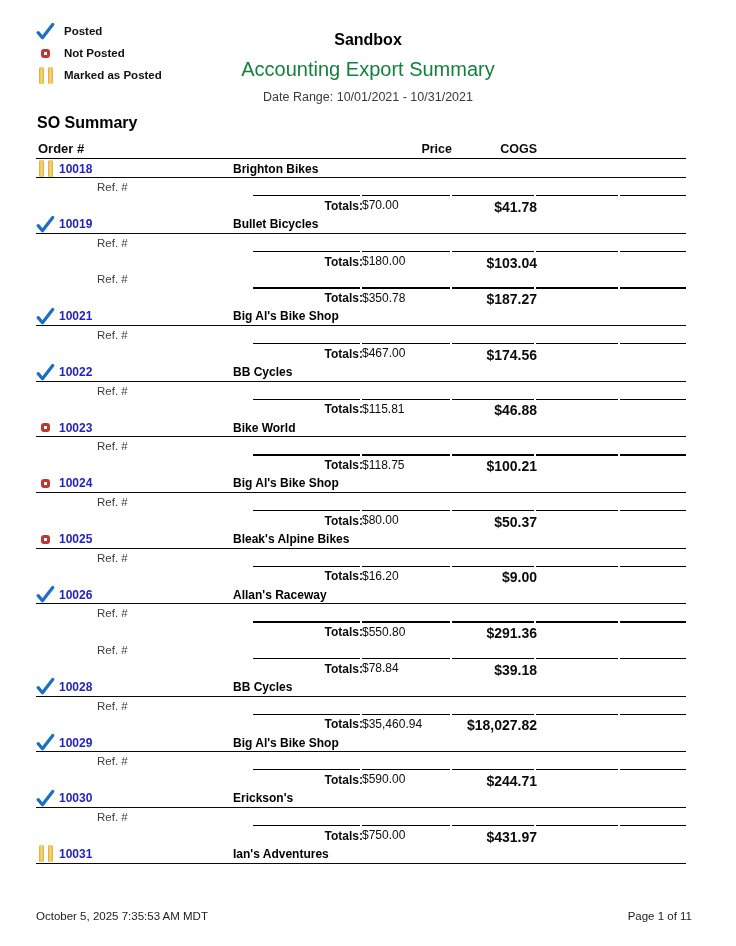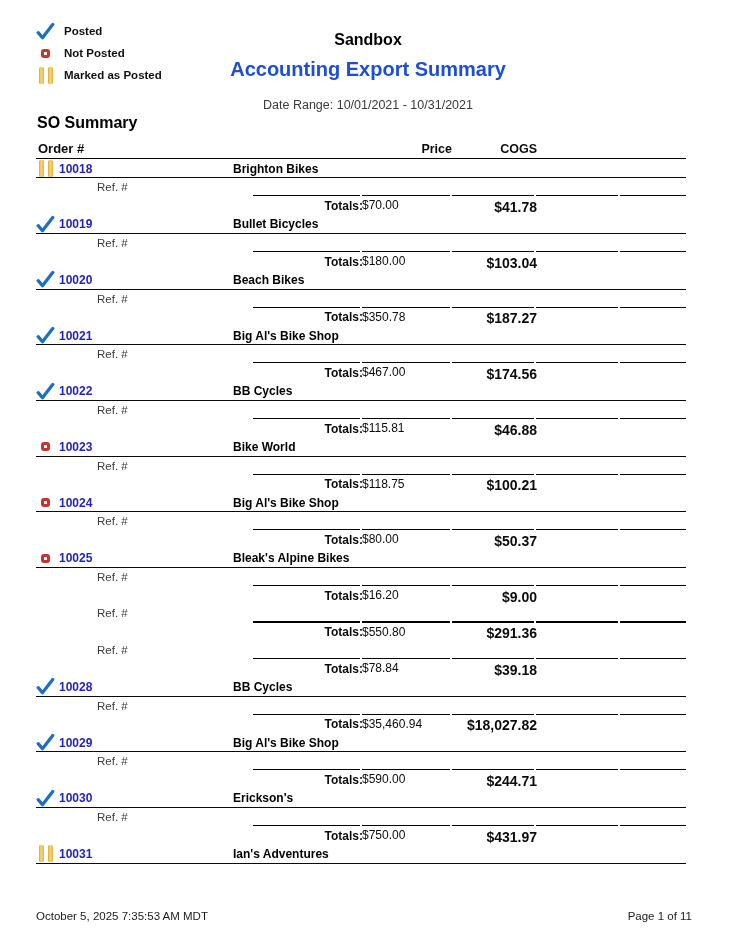--- a/index.html
+++ b/index.html
@@ -21,22 +21,22 @@
   .bars-shape { display:none; gap:4px; }
   .bars-shape i { display:block; width:5px; height:17px; border-radius:1.5px;
     background:linear-gradient(90deg,#DFA92E 0%,#F6D87D 45%,#E4B13B 100%); }
   .icon-posted .check-shape { display:block; }
   .icon-not_posted .square-shape { display:block; }
   .icon-marked .bars-shape { display:flex; }
 
   
   .report-header { position:absolute; top:23px; left:0; right:0; text-align:center; }
   .company-name { font-size:16px; font-weight:bold; color:#000;margin-top:8px; }
-  .report-title { font-size:20px; font-weight:bold; color:#1d4ed8; margin-top:9px; }
-  .date-range { font-size:12.5px; color:#3a3a3a; margin-top:17px; }
+  .report-title { font-size:20px; font-weight:normal; color:#15803d; margin-top:9px; }
+  .date-range { font-size:12.5px; color:#3a3a3a; margin-top:9px; }
 
   .section-label { position:absolute; top:114px; left:37px; font-size:16px; font-weight:bold; color:#000; }
 
   
   .so-table { position:absolute; top:140px; left:36px; width:650px; }
   .thead { position:relative; height:19px; border-bottom:1.6px solid #000; }
   .th-order { position:absolute; left:2px; top:1px; font-size:13px; font-weight:bold; }
   .th-price { position:absolute; left:326px; width:90px; top:2px; font-size:12.5px; font-weight:bold; text-align:right; }
   .th-cogs  { position:absolute; left:421px; width:80px; top:2px; font-size:12.5px; font-weight:bold; text-align:right; }
 
@@ -167,30 +167,20 @@
       </div>
       <div class="totals-row">
         <span class="totals-label">Totals:</span>
         <span class="price-val">$180.00</span>
         <span class="cogs-val">$103.04</span>
       </div>
     </div>
   </div>
 
   <div class="order-block">
-    <div class="order-row">
-      <span class="status-icon icon-posted">
-        <svg class="check-shape" width="19" height="19" viewBox="0 0 20 20">
-          <path d="M2.3 11.2 L6.8 16.5 L17.6 2.6" fill="none" stroke="currentColor" stroke-width="3.4" stroke-linecap="round" stroke-linejoin="round"></path>
-        </svg>
-
-      </span>
-      <a class="order-no">10020</a>
-      <span class="customer">Beach Bikes</span>
-    </div>
     <div class="order-sub">
       <div class="ref-row">
         <span class="ref-label">Ref. #</span>
       </div>
       <div class="totals-sep">
         <span class="s1"></span>
             <span class="s2"></span>
             <span class="s3"></span>
             <span class="s4"></span>
             <span class="s5"></span>
@@ -344,20 +334,30 @@
       </div>
       <div class="totals-row">
         <span class="totals-label">Totals:</span>
         <span class="price-val">$16.20</span>
         <span class="cogs-val">$9.00</span>
       </div>
     </div>
   </div>
 
   <div class="order-block">
+    <div class="order-row">
+      <span class="status-icon icon-posted">
+        <svg class="check-shape" width="19" height="19" viewBox="0 0 20 20">
+          <path d="M2.3 11.2 L6.8 16.5 L17.6 2.6" fill="none" stroke="currentColor" stroke-width="3.4" stroke-linecap="round" stroke-linejoin="round"></path>
+        </svg>
+
+      </span>
+      <a class="order-no">10026</a>
+      <span class="customer">Allan's Raceway</span>
+    </div>
     <div class="order-sub">
       <div class="ref-row">
         <span class="ref-label">Ref. #</span>
       </div>
       <div class="totals-sep">
         <span class="s1"></span>
             <span class="s2"></span>
             <span class="s3"></span>
             <span class="s4"></span>
             <span class="s5"></span>

